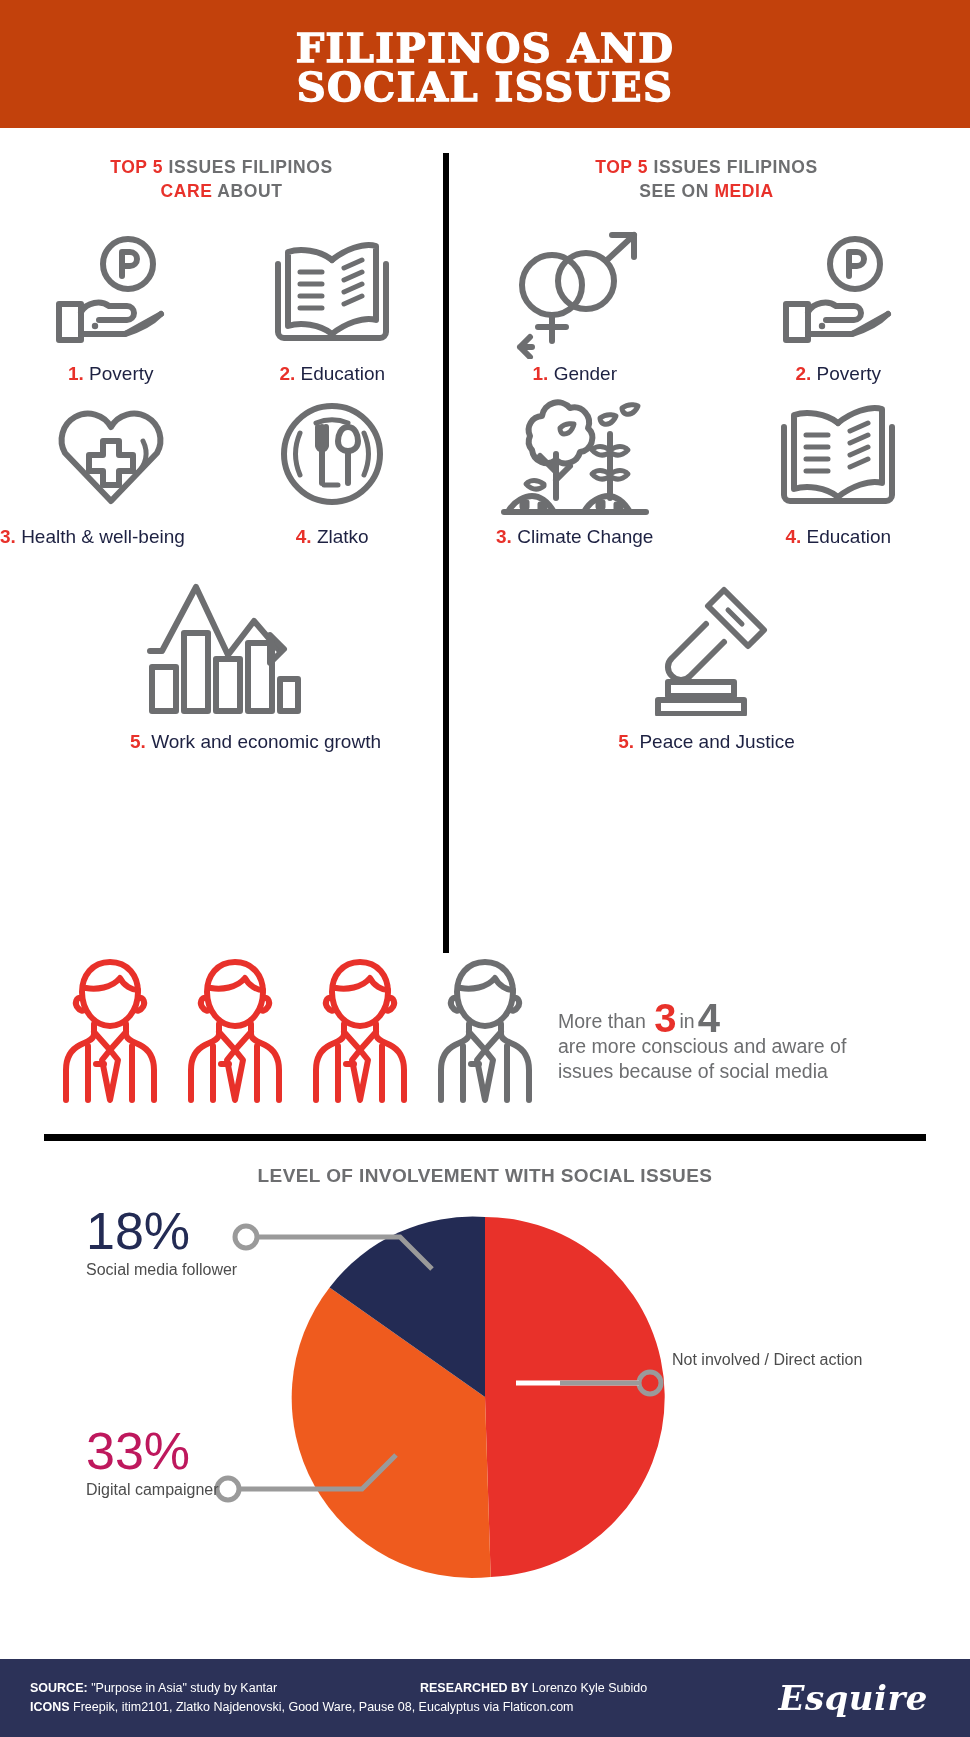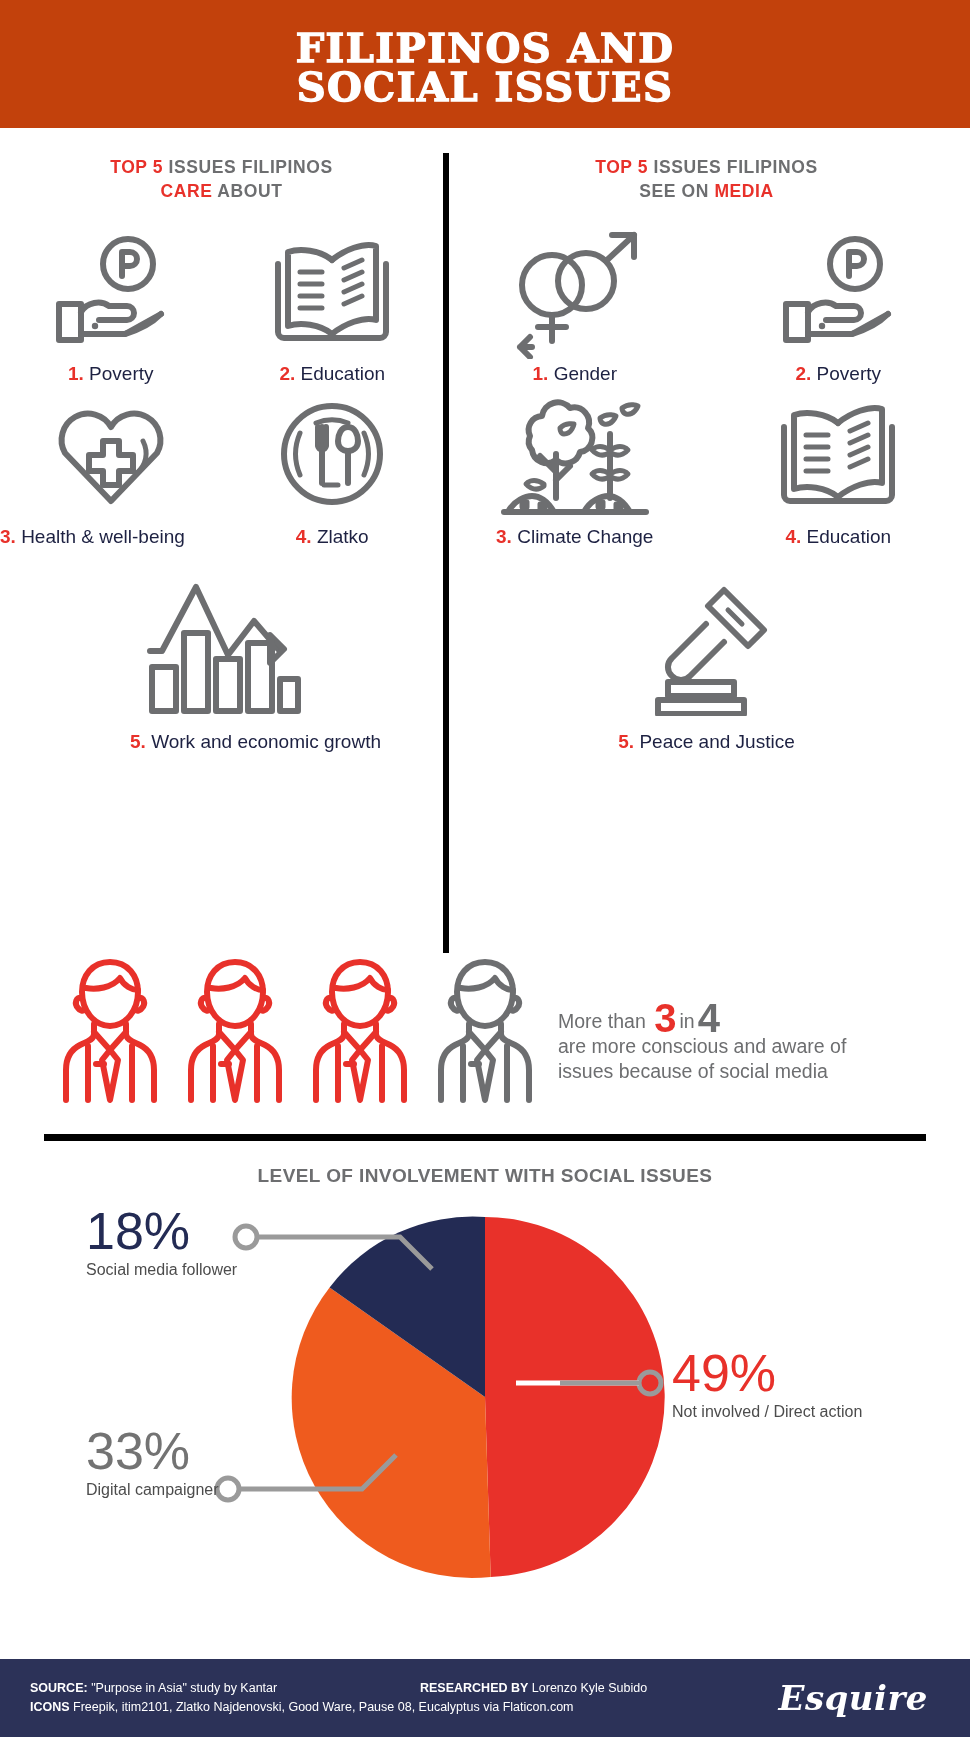--- a/index.html
+++ b/index.html
@@ -171,21 +171,21 @@
     font-weight: normal;
     line-height: 1;
   }
   .callout .desc {
     font-size: 16px;
     color: #4c4c4c;
     line-height: 1.2;
     margin-top: 3px;
   }
   .c-navy  { color: #232b54; }
-  .c-orange{ color: #737373; }
+  .c-orange{ color: #be185d; }
   .c-red   { color: #e8312a; }
 
   .co-18 { left: 86px;  top: 8px;  width: 170px; text-align: left; }
   .co-33 { left: 86px;  top: 228px; width: 175px; text-align: left; }
   .co-49 { left: 672px; top: 150px; width: 200px; text-align: left; }
 
   
   .footer {
     position: absolute;
     left: 0; bottom: 0;
@@ -532,21 +532,20 @@
       <div class="pct c-navy">18%</div>
       <div class="desc">Social media follower</div>
     </div>
 
     <div class="callout co-33">
       <div class="pct c-orange">33%</div>
       <div class="desc">Digital campaigner</div>
     </div>
 
     <div class="callout co-49">
-      <div class="pct c-red">49%</div>
       <div class="desc">Not involved / Direct action</div>
     </div>
   </div>
 
   <div class="footer">
     <div class="credits">
       <div class="row1">
         <span class="src"><b>SOURCE:</b><span> "Purpose in Asia" study by Kantar</span></span>
         <span><b>RESEARCHED BY</b><span> Lorenzo Kyle Subido</span></span>
       </div>

